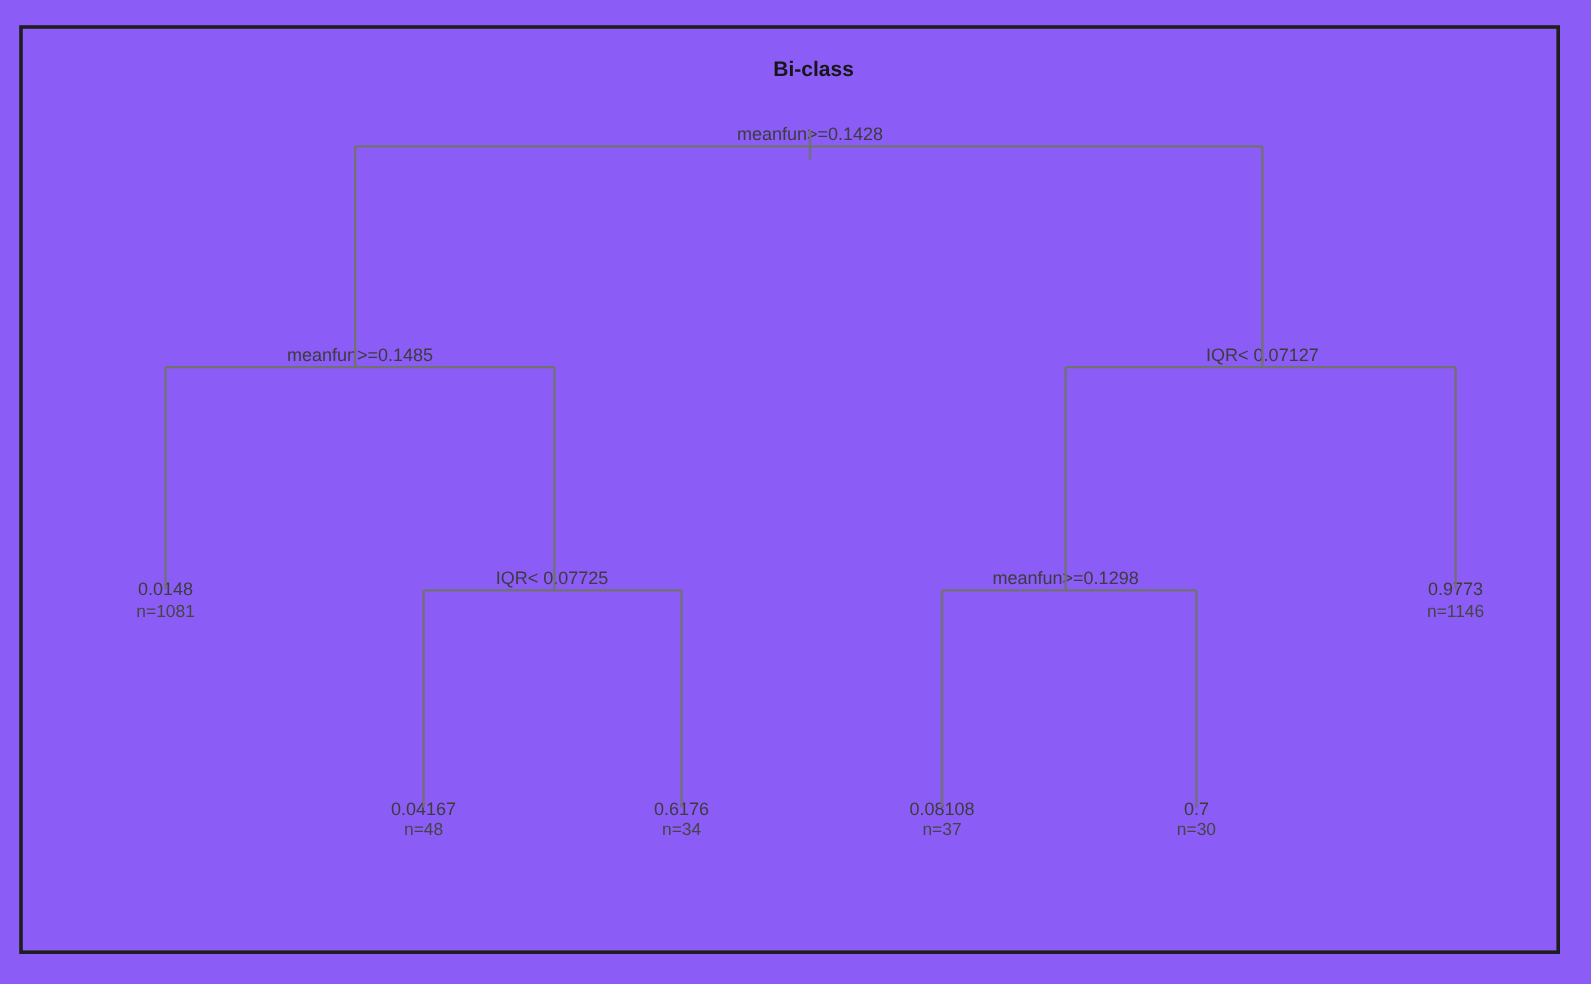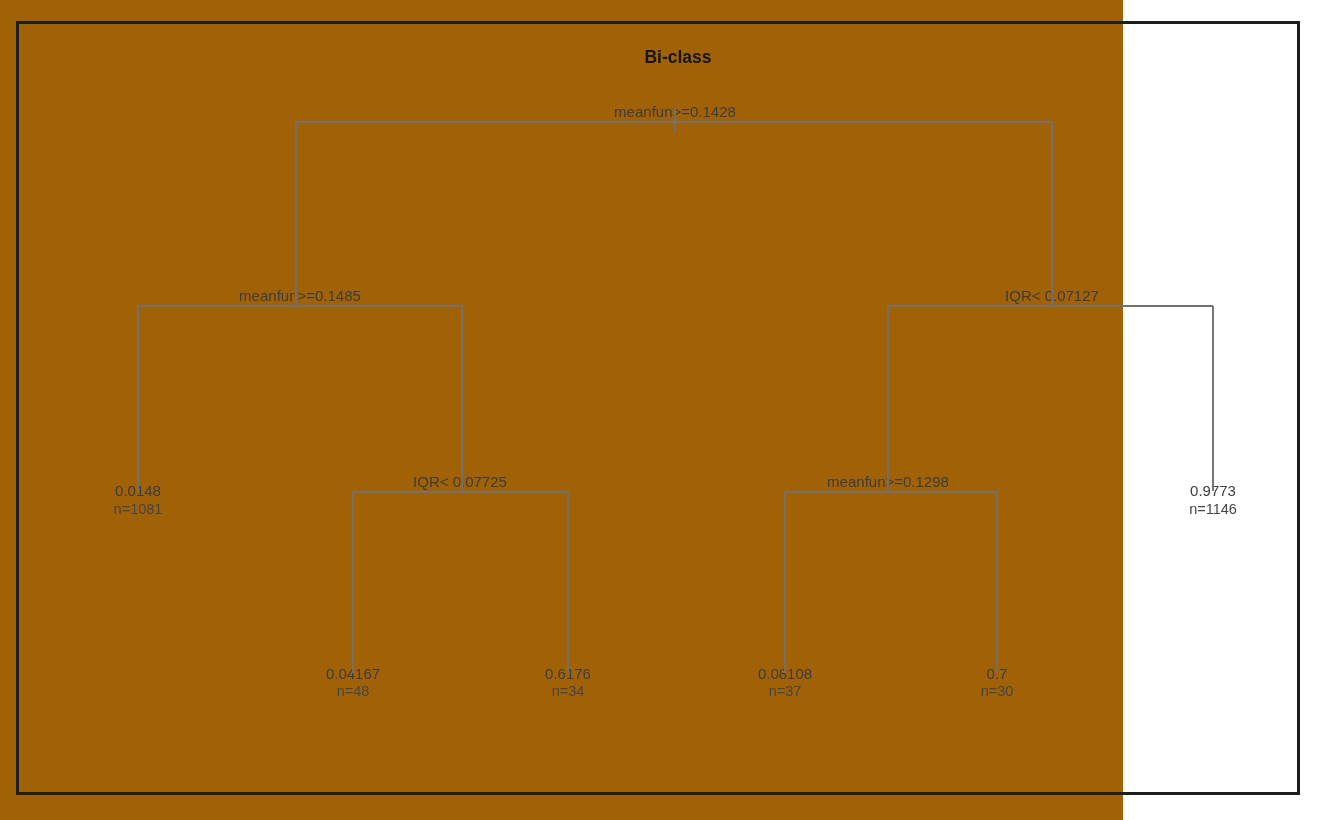--- a/index.html
+++ b/index.html
@@ -5,23 +5,23 @@
   html, body {
     margin: 0;
     padding: 0;
     background: #ffffff;
     width: 1326px;
     height: 820px;
     overflow: hidden;
   }
   .canvas {
     position: relative;
-    width: 1123px;
+    width: 1326px;
     height: 820px;
-    background: #a16207;
+    background: #8b5cf6;
     font-family: "Liberation Sans", "DejaVu Sans", sans-serif;
   }
   svg { display: block; }
   .edge {
     stroke: #717171;
     stroke-width: 1.9;
     fill: none;
   }
   .frame {
     stroke: #1e1e1e;

